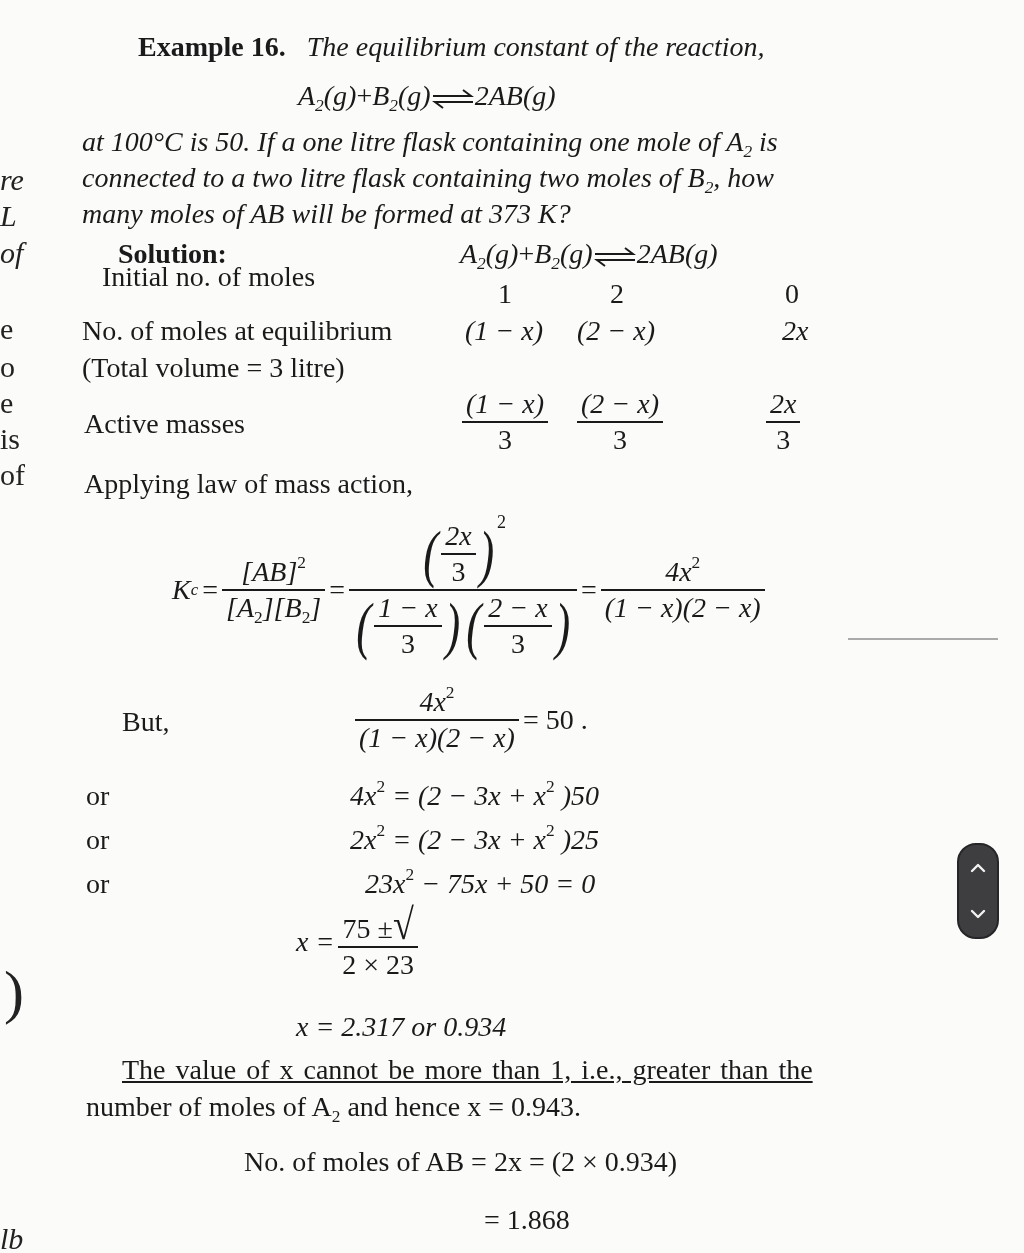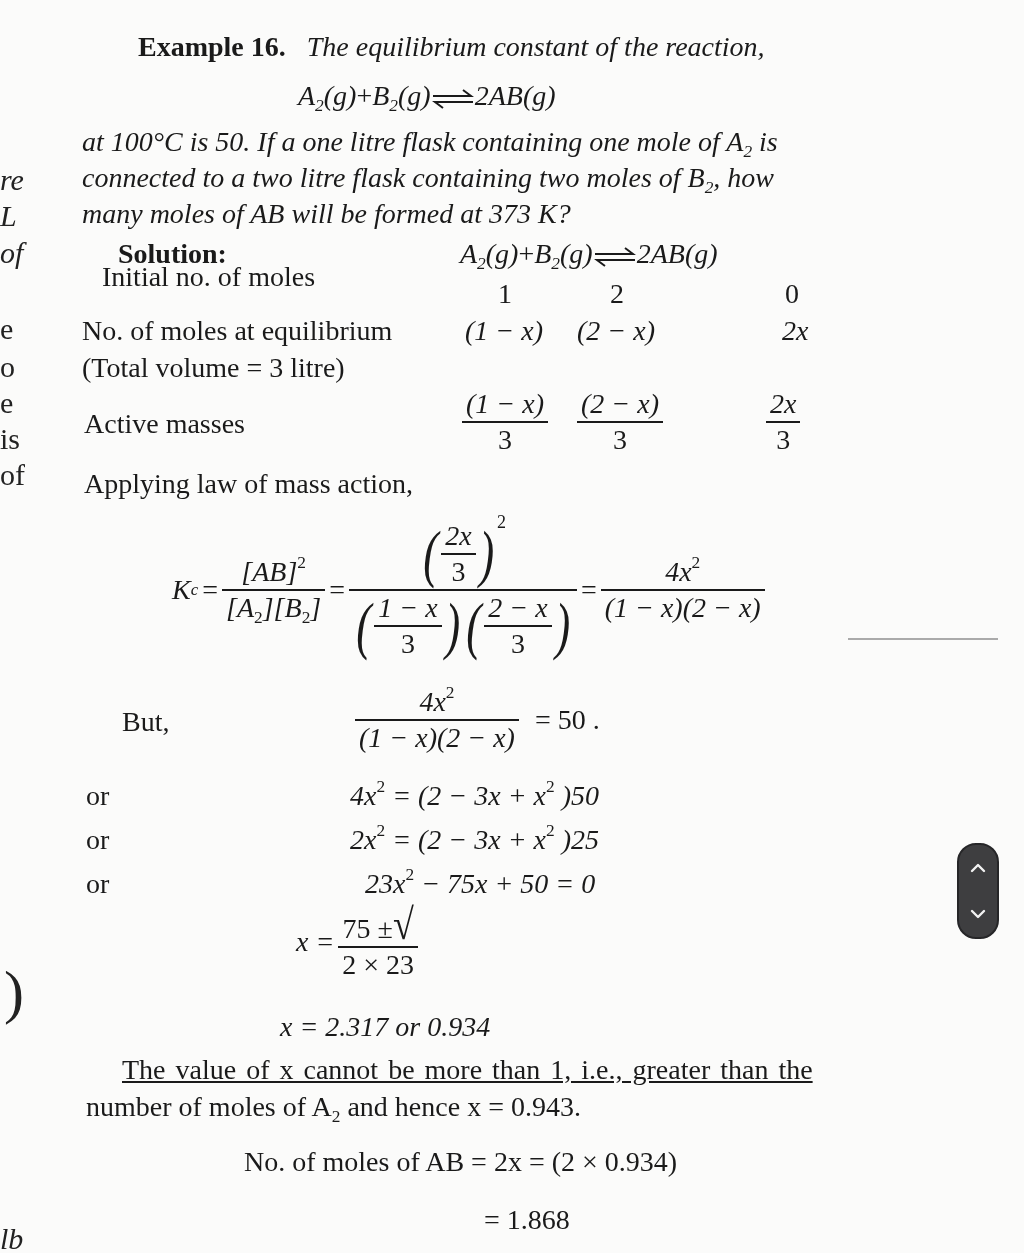--- a/index.html
+++ b/index.html
@@ -155,21 +155,21 @@
 </div>
 <div class="dotline" style="left:848px;top:638px;width:150px;"></div>
 
 <div class="abs t" style="left:122px;top:708px;">But,</div>
 <div class="abs t it" style="left:355px;top:688px;display:flex;align-items:center;">
   <span class="frac">
       <span class="num"><span>4x</span><sup style="font-style:normal">2</sup></span>
       <span class="bar"></span>
       <span class="den">(1 − x)(2 − x)</span>
     </span>
-  <span style="font-style:normal;margin-left:16px">= 50 .</span>
+  <span style="font-style:normal;margin-left:4px">= 50 .</span>
 </div>
 
 <div class="abs t" style="left:86px;top:782px;">or</div>
 <div class="abs t it" style="left:350px;top:782px;"><span>4x</span><sup style="font-style:normal">2</sup><span> = (2 − 3x + x</span><sup style="font-style:normal">2</sup><span> )50</span></div>
 
 <div class="abs t" style="left:86px;top:826px;">or</div>
 <div class="abs t it" style="left:350px;top:826px;"><span>2x</span><sup style="font-style:normal">2</sup><span> = (2 − 3x + x</span><sup style="font-style:normal">2</sup><span> )25</span></div>
 
 <div class="abs t" style="left:86px;top:870px;">or</div>
 <div class="abs t it" style="left:350px;top:870px;margin-left:15px;"><span>23x</span><sup style="font-style:normal">2</sup><span> − 75x + 50 = 0</span></div>
@@ -181,21 +181,21 @@
       <span>75 ±</span>
       <span class="sqrt">
           <span class="rad">√</span>
         </span>
     </span>
     <span class="bar"></span>
     <span class="den" style="font-style:normal">2 × 23</span>
   </span>
 </div>
 
-<div class="abs t it" style="left:280px;top:1013px;">x = 2.317 or 0.934</div>
+<div class="abs t it" style="left:296px;top:1013px;">x = 2.317 or 0.934</div>
 
 <div class="abs t" style="left:122px;top:1056px;word-spacing:3px;text-decoration:underline;">The value of x cannot be more than 1, i.e., greater than the</div>
 <div class="abs t" style="left:86px;top:1093px;"><span>number of moles of A</span><sub>2</sub><span> and hence x = 0.943.</span></div>
 
 <div class="abs t" style="left:244px;top:1148px;text-align:right;">No. of moles of AB = 2x = (2 × 0.934)</div>
 <div class="abs t" style="left:484px;top:1206px;">= 1.868</div>
 
 <div class="scroll-ctl">
   <div class="btn">
     <svg width="16" height="12" viewBox="0 0 16 12">

